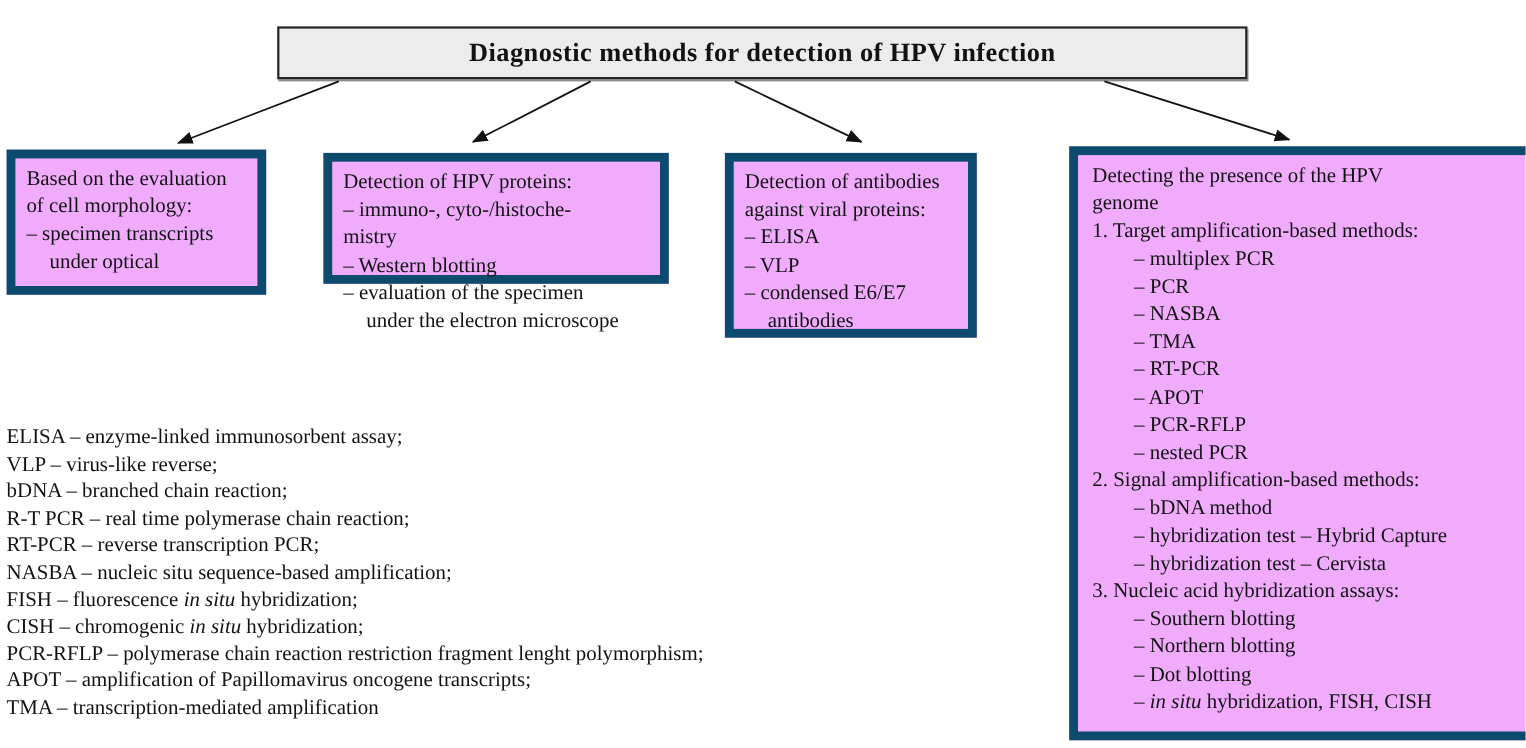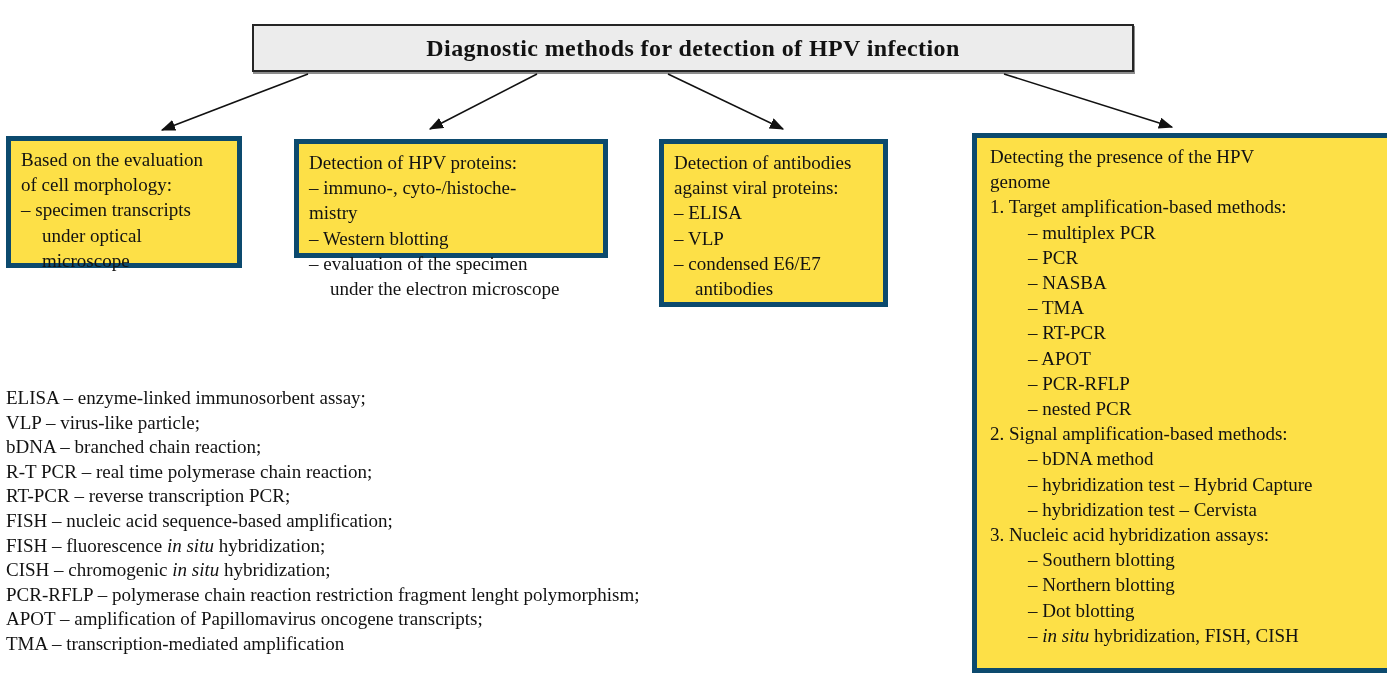--- a/index.html
+++ b/index.html
@@ -38,22 +38,22 @@
     justify-content: center;
   }
   .title-box span {
     font-size: 24px;
     font-weight: bold;
     letter-spacing: 0.4px;
     white-space: nowrap;
   }
   .node {
     position: absolute;
-    background: #fde047;
-    border: 5px solid #0c4a6e;
+    background: #f0abfc;
+    border: 8px solid #0c4a6e;
     box-sizing: border-box;
     font-size: 19px;
     line-height: 25.2px;
     padding: 6px 8px 4px 10px;
     white-space: nowrap;
   }
   .box1 { left: 6px;   top: 136px; width: 236px; height: 132px; }
   .box2 { left: 294px; top: 139px; width: 314px; height: 119px; }
   .box3 { left: 659px; top: 139px; width: 229px; height: 168px; }
   .box4 { left: 972px; top: 133px; width: 434px; height: 540px; padding-left: 13px; }
@@ -88,21 +88,20 @@
 
   <div class="title-box">
     <span>Diagnostic methods for detection of HPV infection</span>
   </div>
 
   <div class="node box1">
       <div class="line ind-0">Based on the evaluation</div>
       <div class="line ind-0">of cell morphology:</div>
       <div class="line ind-0">– specimen transcripts</div>
       <div class="line ind-1">under optical</div>
-      <div class="line ind-1">microscope</div>
     </div>
   <div class="node box2">
       <div class="line ind-0">Detection of HPV proteins:</div>
       <div class="line ind-0">– immuno-, cyto-/histoche-</div>
       <div class="line ind-0">mistry</div>
       <div class="line ind-0">– Western blotting</div>
       <div class="line ind-0">– evaluation of the specimen</div>
       <div class="line ind-1">under the electron microscope</div>
     </div>
   <div class="node box3">
@@ -131,25 +130,25 @@
       <div class="line ind-2">– hybridization test – Cervista</div>
       <div class="line ind-0">3. Nucleic acid hybridization assays:</div>
       <div class="line ind-2">– Southern blotting</div>
       <div class="line ind-2">– Northern blotting</div>
       <div class="line ind-2">– Dot blotting</div>
       <div class="line ind-2">– <i>in situ</i> hybridization, FISH, CISH</div>
     </div>
 
   <div class="legend">
       <div class="line">ELISA – enzyme-linked immunosorbent assay;</div>
-      <div class="line">VLP – virus-like particle;</div>
+      <div class="line">VLP – virus-like reverse;</div>
       <div class="line">bDNA – branched chain reaction;</div>
       <div class="line">R-T PCR – real time polymerase chain reaction;</div>
       <div class="line">RT-PCR – reverse transcription PCR;</div>
-      <div class="line">FISH – nucleic acid sequence-based amplification;</div>
+      <div class="line">NASBA – nucleic situ sequence-based amplification;</div>
       <div class="line">FISH – fluorescence <i>in situ</i> hybridization;</div>
       <div class="line">CISH – chromogenic <i>in situ</i> hybridization;</div>
       <div class="line">PCR-RFLP – polymerase chain reaction restriction fragment lenght polymorphism;</div>
       <div class="line">APOT – amplification of Papillomavirus oncogene transcripts;</div>
       <div class="line">TMA – transcription-mediated amplification</div>
     </div>
 
 </div>
 
 </body></html>

